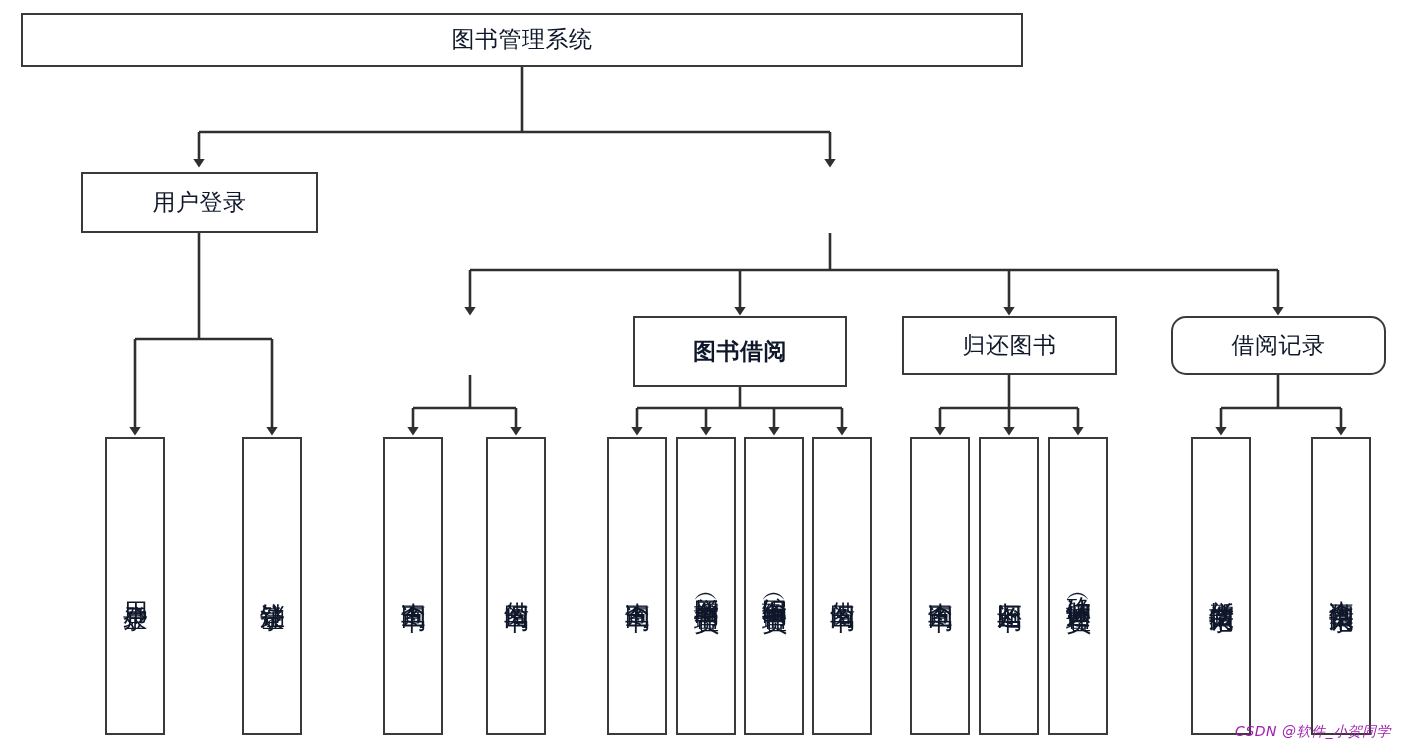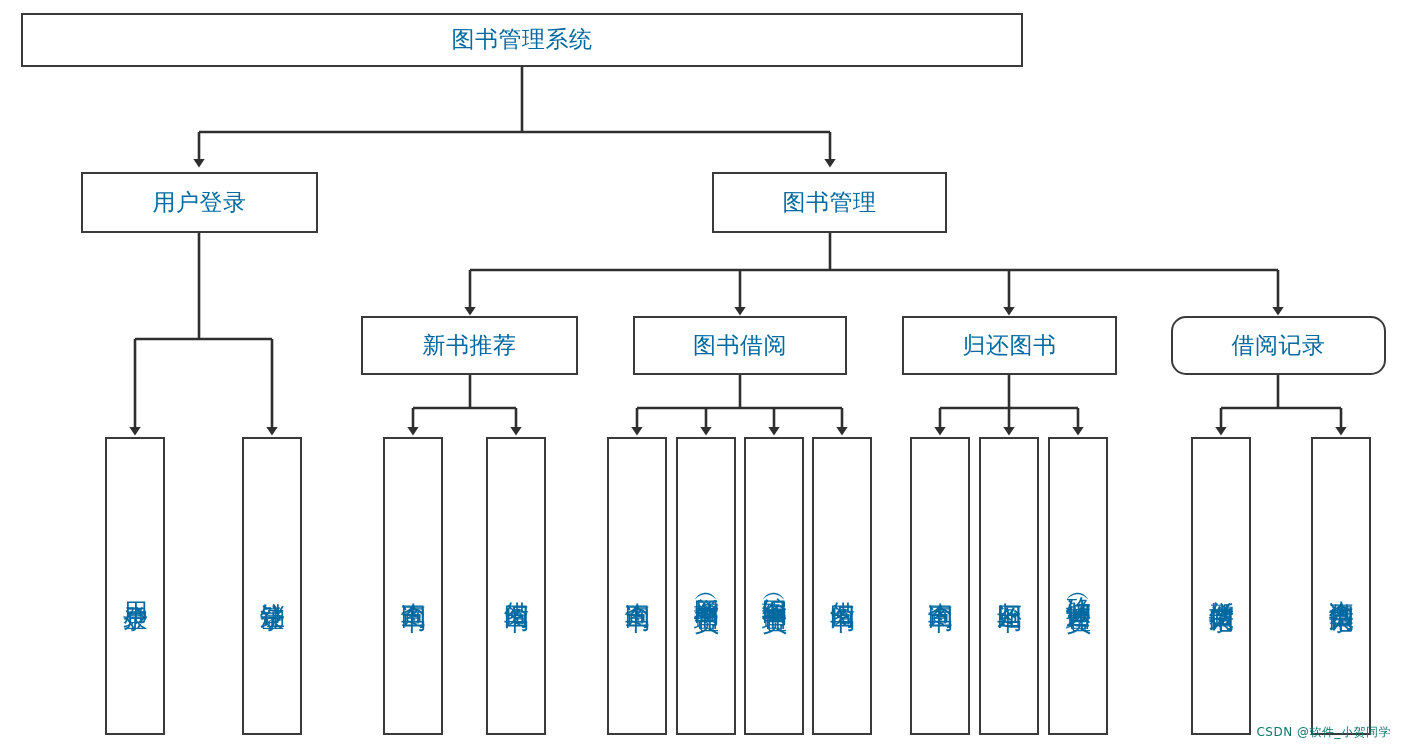--- a/index.html
+++ b/index.html
@@ -26,21 +26,21 @@
     pointer-events: none;
   }
   .node {
     position: absolute;
     box-sizing: border-box;
     border: 2.5px solid #3a3a3a;
     background: #ffffff;
     display: flex;
     align-items: center;
     justify-content: center;
-    color: #0369a1;
+    color: #0f172a;
   }
   .node .label {
     display: block;
     text-align: center;
     line-height: 1.18;
     letter-spacing: 0.5px;
   }
   .node.horiz .label {
     font-size: 23px;
     white-space: nowrap;
@@ -55,25 +55,26 @@
     font-size: 25px;
     line-height: 1.12;
     letter-spacing: 2px;
     white-space: nowrap;
     max-height: 100%;
   }
   #watermark {
     position: absolute;
     right: 14px;
     bottom: 6px;
-    font-size: 12px;
-    color: #0f766e;
+    font-size: 14px;
+    color: #a21caf;
     letter-spacing: 0.5px;
     white-space: nowrap;
     font-family: "DejaVu Sans", "Liberation Sans", sans-serif;
+    font-style: italic;
   }
 </style>
 </head>
 <body>
 
 <div id="canvas">
 
   <svg id="wires" viewBox="0 0 1405 747">
     <defs>
       <marker id="arrow" markerWidth="10" markerHeight="12" refX="1.5" refY="6" orient="auto" markerUnits="userSpaceOnUse">
@@ -126,29 +127,23 @@
   </svg>
 
   <div class="node horiz" style="left:21px; top:13px; width:1002px; height:54px;">
     <span class="label">图书管理系统</span>
   </div>
 
   <div class="node horiz" style="left:81px; top:172px; width:237px; height:61px;">
     <span class="label">用户登录</span>
   </div>
 
-  <div class="node horiz" style="left:712px; top:172px; width:235px; height:61px;">
-    <span class="label">图书管理</span>
-  </div>
-
-  <div class="node horiz" style="left:361px; top:316px; width:217px; height:59px;">
-    <span class="label">新书推荐</span>
-  </div>
-
-  <div class="node horiz" style="left:633px; top:316px; width:214px; height:59px;">
+
+
+  <div class="node horiz" style="left:633px; top:316px; width:214px; height:71px;font-weight:bold;">
     <span class="label">图书借阅</span>
   </div>
 
   <div class="node horiz" style="left:902px; top:316px; width:215px; height:59px;">
     <span class="label">归还图书</span>
   </div>
 
   <div class="node horiz" style="left:1171px; top:316px; width:215px; height:59px;border-radius:15px;">
     <span class="label">借阅记录</span>
   </div>

